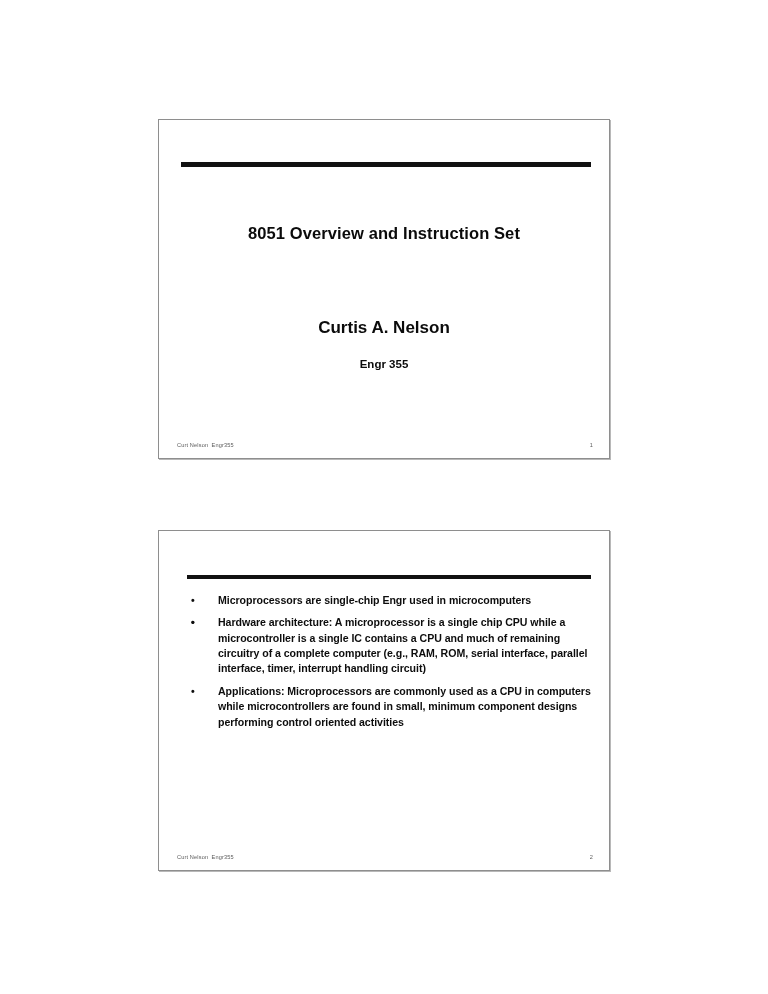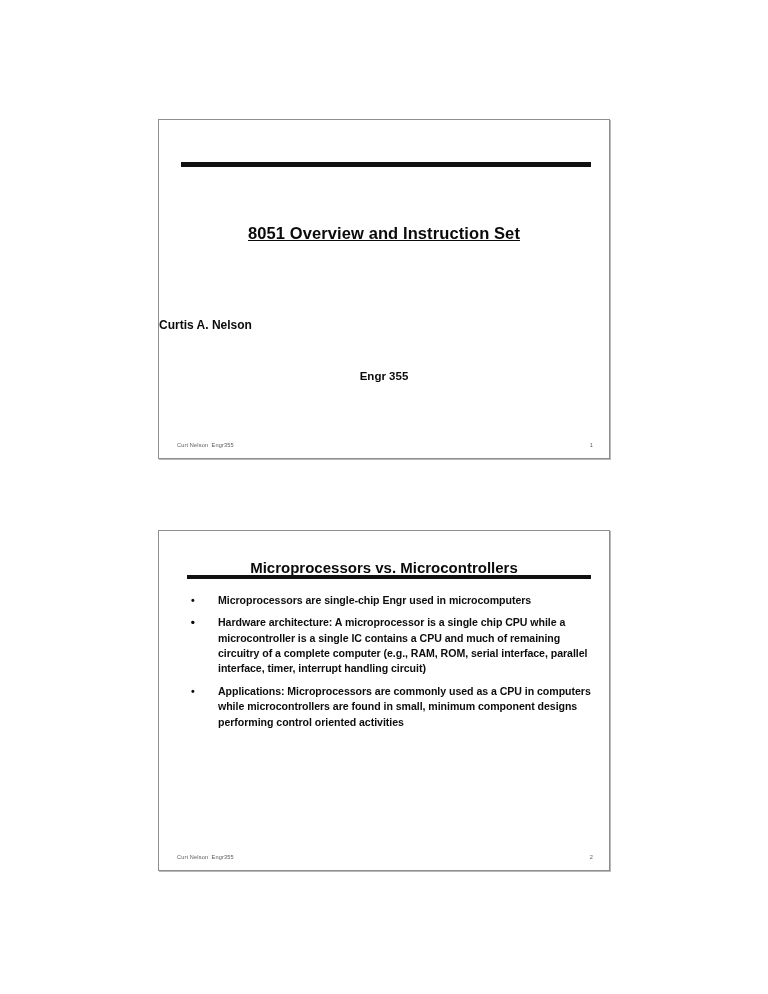--- a/index.html
+++ b/index.html
@@ -60,42 +60,40 @@
   .deck-title {
     position: absolute;
     left: 0;
     right: 0;
     top: 93px;
     text-align: center;
     font-size: 16.5px;
     font-weight: bold;
     letter-spacing: 0.1px;
     color: #0b0b0b;
-    text-decoration: underline;
   }
   .deck-author {
     position: absolute;
     left: 0;
     right: 0;
     top: 198px;
-    text-align: left;
-    font-size: 12px;
+    text-align: center;
+    font-size: 17px;
     font-weight: bold;
     color: #0b0b0b;
   }
   .deck-course {
     position: absolute;
     left: 0;
     right: 0;
     top: 238px;
     text-align: center;
     font-size: 11.5px;
     font-weight: bold;
     color: #0b0b0b;
-    margin-top: 12px;
   }
 
   
   .slide-heading {
     position: absolute;
     left: 0;
     right: 0;
     top: 16px;
     text-align: center;
     font-size: 15px;
@@ -177,21 +175,20 @@
     <div class="deck-course">Engr 355</div>
 
     <footer class="slide-footer">
       <span class="footer-credit">Curt Nelson  Engr355</span>
       <span class="footer-pagenum">1</span>
     </footer>
   </section>
 
   <section class="slide slide-compare-page">
 
-    <h2 class="slide-heading">Microprocessors vs. Microcontrollers</h2>
 
     <div class="heading-rule"></div>
 
     <ul class="bullet-list">
       <li class="bullet-item">
         <span class="bullet-marker">•</span>
         <span>Microprocessors are single-chip Engr used in microcomputers</span>
       </li>
       <li class="bullet-item">
         <span class="bullet-marker">•</span>

